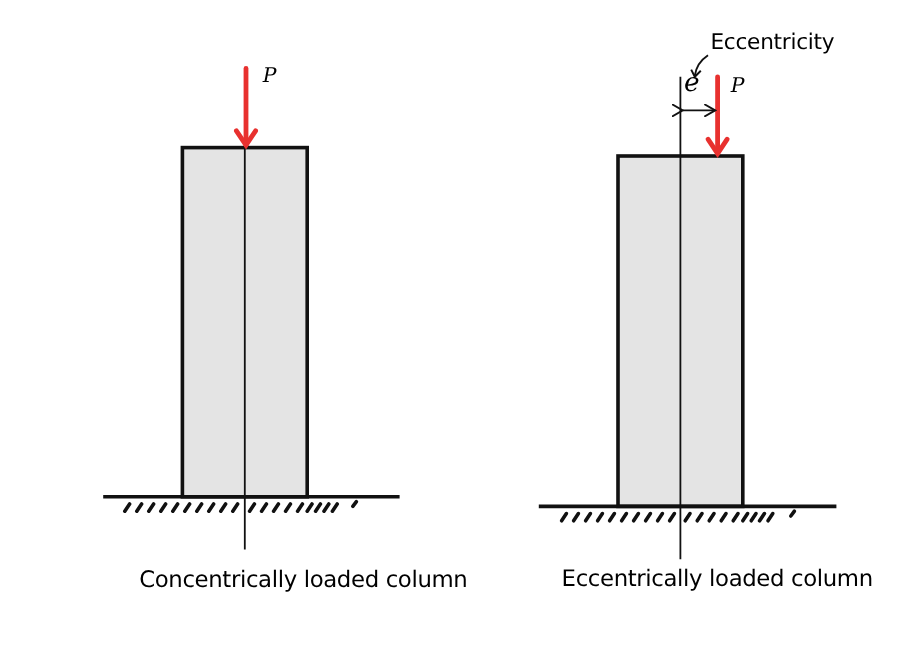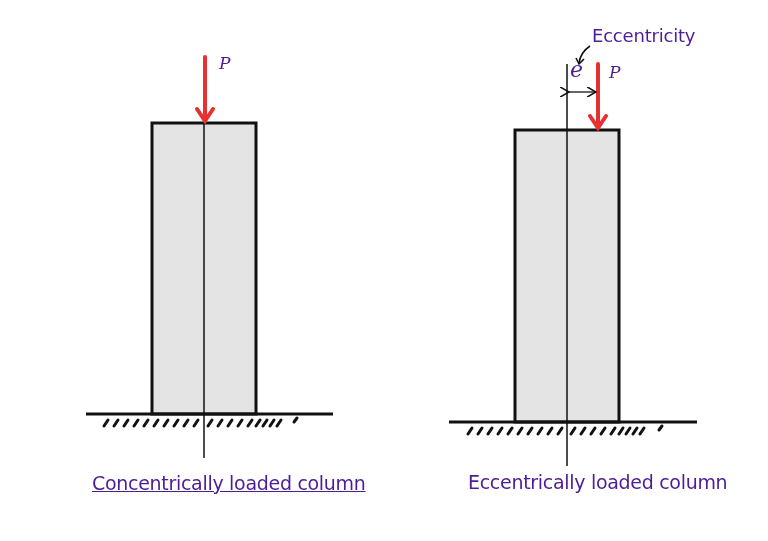--- a/index.html
+++ b/index.html
@@ -1,19 +1,19 @@
 <!DOCTYPE html>
 <html><head>
 <meta charset="utf-8">
 <style>
   html, body { margin: 0; padding: 0; background: #ffffff; }
   body { width: 768px; height: 541px; position: relative; overflow: hidden;
          font-family: "DejaVu Sans", sans-serif; }
   svg { position: absolute; left: 0; top: 0; }
-  .lbl { position: absolute; font-family: "DejaVu Sans", sans-serif; color: #4c1d95;
+  .lbl { position: absolute; font-family: "DejaVu Sans", sans-serif; color: #000000;
          white-space: nowrap; }
   .caption { font-size: 19px; letter-spacing: -0.3px; }
   .p-label { font-size: 17px; font-style: italic; font-family: "DejaVu Serif", serif; }
   .e-label { font-size: 22px; font-style: italic; font-family: "DejaVu Serif", serif; }
   .ecc-label { font-size: 18px; letter-spacing: -0.2px; }
 </style>
 </head>
 <body>
 
 <svg width="768" height="541" viewBox="0 0 768 541">
@@ -89,14 +89,14 @@
     <path d="M590,46 C584,50 580,56 579,63" fill="none" stroke="#111" stroke-width="1.6"></path>
     <path d="M576,58 L579,64 L584,59" fill="none" stroke="#111" stroke-width="1.6"></path>
   </g>
 </svg>
 
 <div class="lbl p-label" style="left:219px; top:53px;">P</div>
 <div class="lbl p-label" style="left:609px; top:62px;">P</div>
 <div class="lbl e-label" style="left:570px; top:57px;">e</div>
 <div class="lbl ecc-label" style="left:592px; top:25px;">Eccentricity</div>
 
-<div class="lbl caption" style="left:92px; top:472px;text-decoration:underline;">Concentrically loaded column</div>
+<div class="lbl caption" style="left:116px; top:472px;">Concentrically loaded column</div>
 <div class="lbl caption" style="left:468px; top:471px;">Eccentrically loaded column</div>
 
 </body></html>

